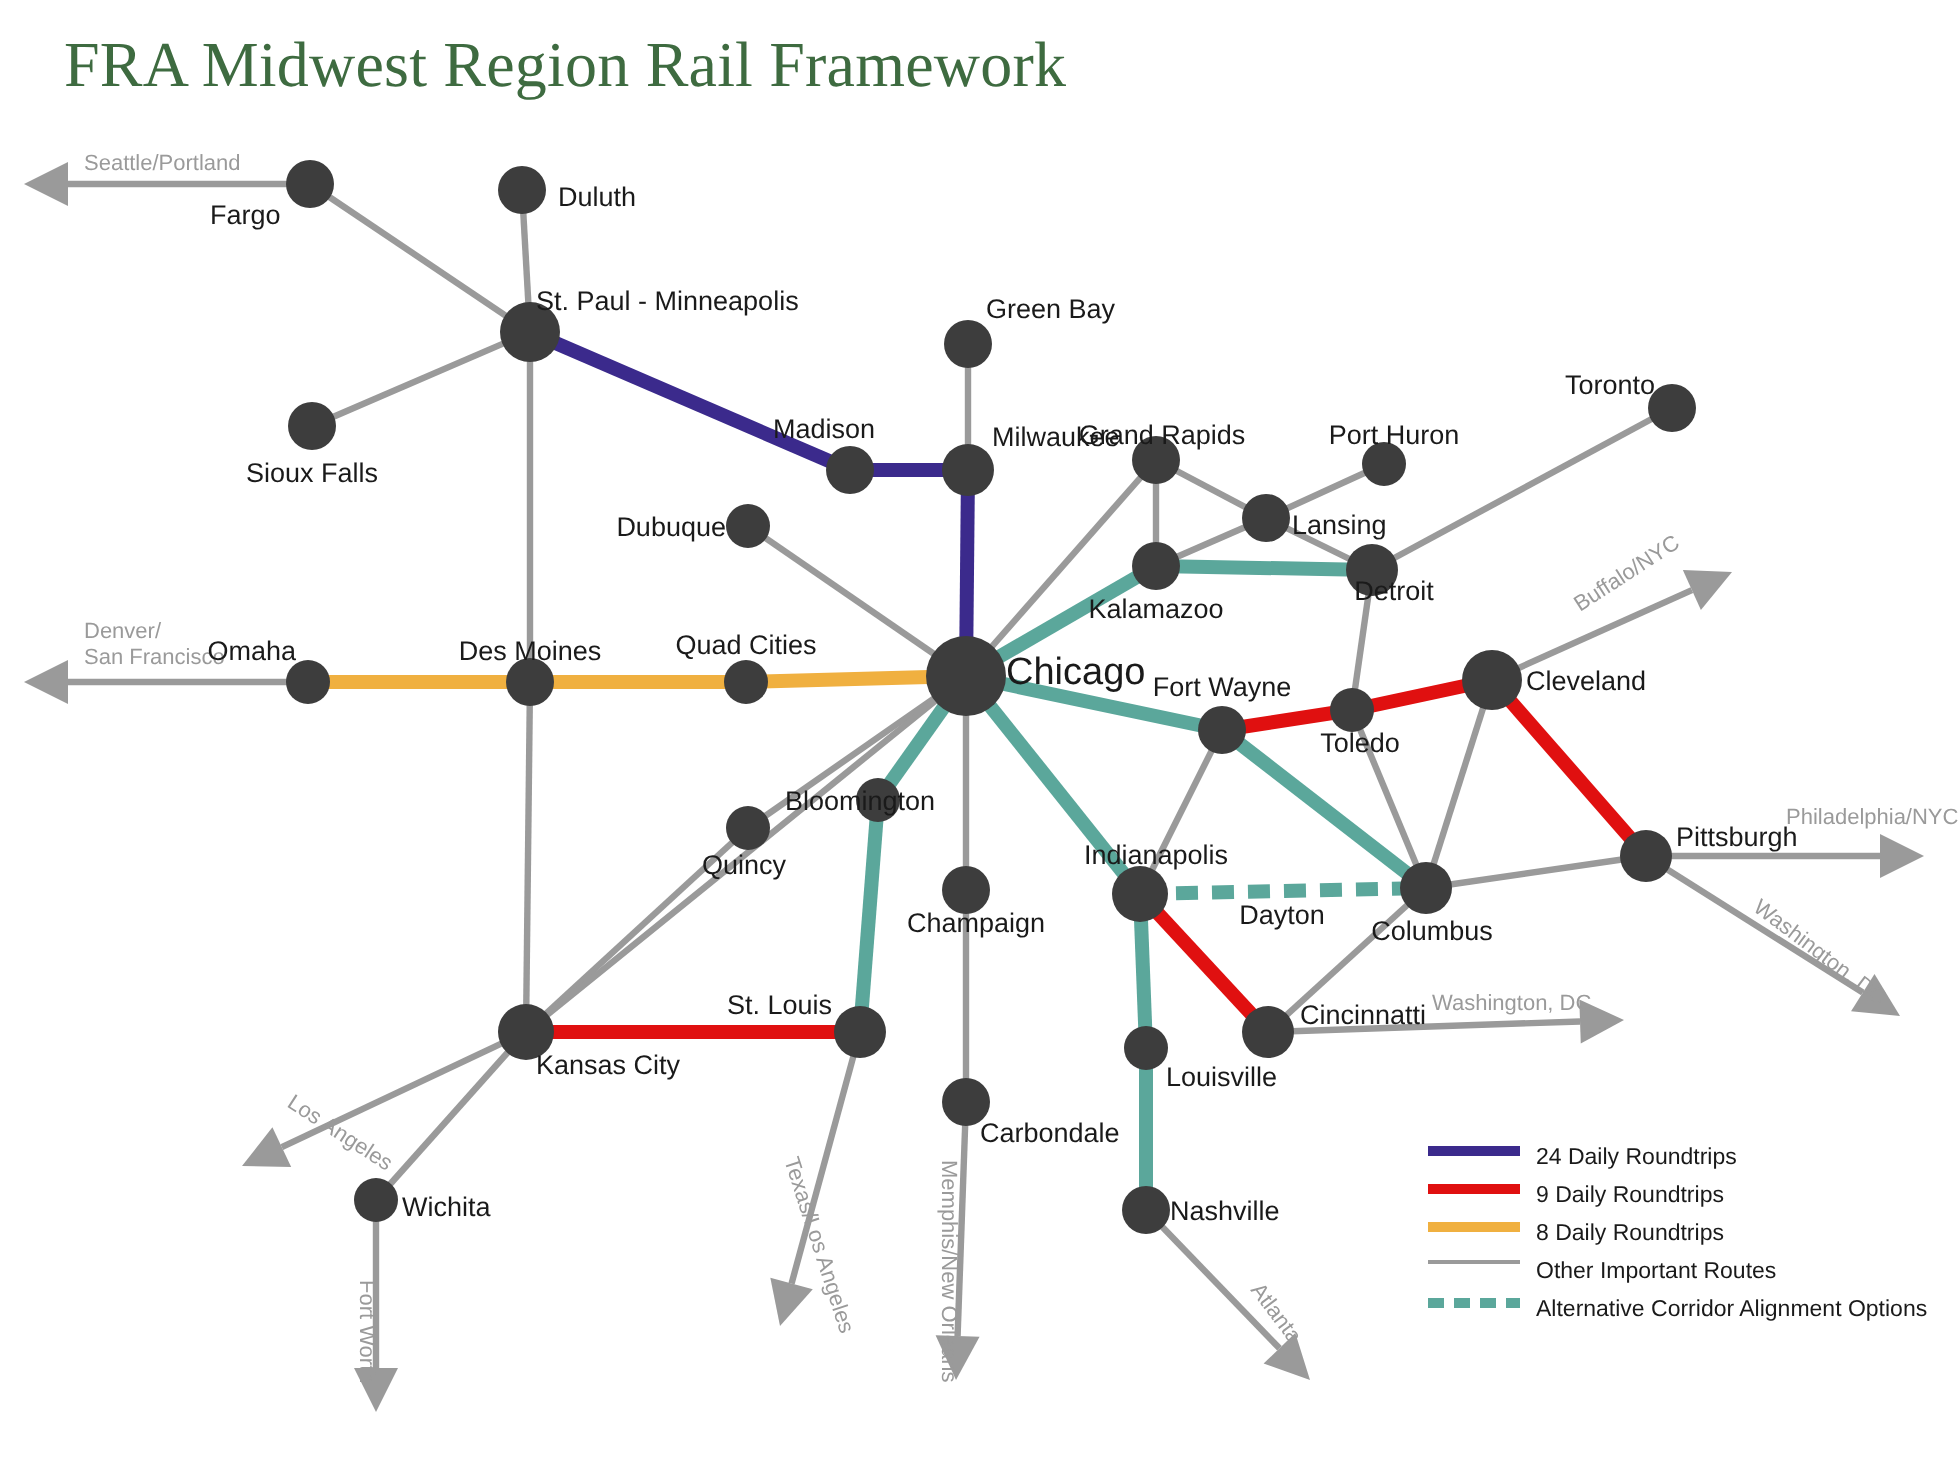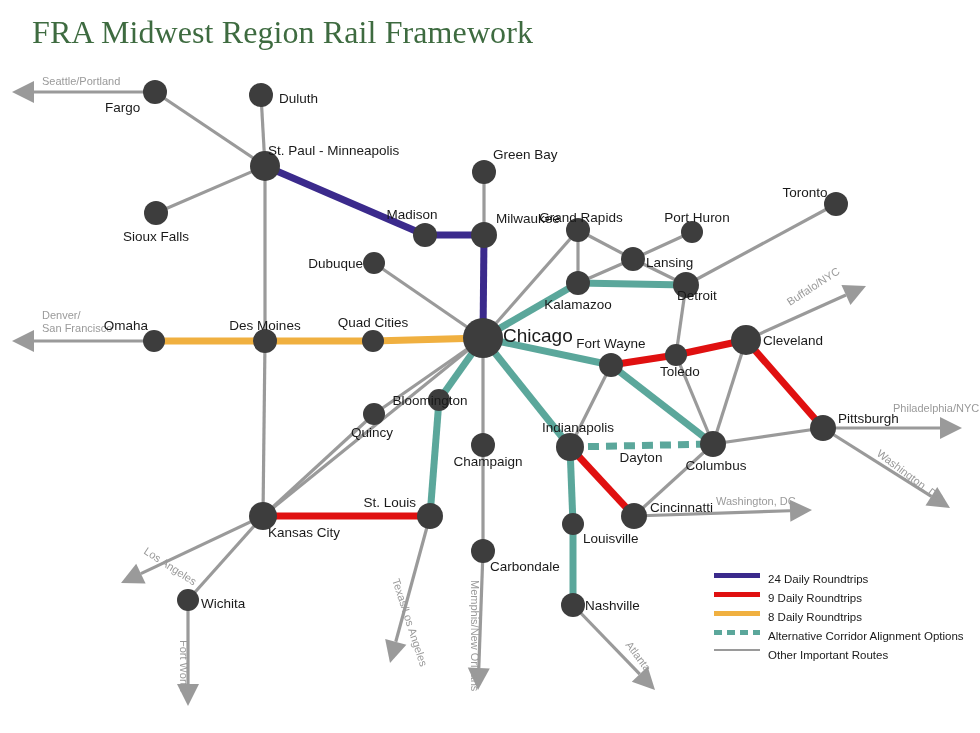--- a/index.html
+++ b/index.html
@@ -262,23 +262,23 @@
         </div>
         <div class="legend-row">
           <div class="swatch" style="background: rgb(224, 16, 16);"></div>
           <div class="legend-text">9 Daily Roundtrips</div>
         </div>
         <div class="legend-row">
           <div class="swatch" style="background: rgb(240, 176, 64);"></div>
           <div class="legend-text">8 Daily Roundtrips</div>
         </div>
         <div class="legend-row">
+          <div class="swatch thin" style="background: rgb(154, 154, 154);"></div>
+          <div class="legend-text">Other Important Routes</div>
+        </div>
+        <div class="legend-row">
           <div class="swatch dashed" style="background-image: repeating-linear-gradient(to right, rgb(91, 167, 155) 0px, rgb(91, 167, 155) 8px, transparent 8px, transparent 13px);"></div>
           <div class="legend-text">Alternative Corridor Alignment Options</div>
         </div>
-        <div class="legend-row">
-          <div class="swatch thin" style="background: rgb(154, 154, 154);"></div>
-          <div class="legend-text">Other Important Routes</div>
-        </div>
       </div>
   </div>
 
 </div>
 
 </body></html>

